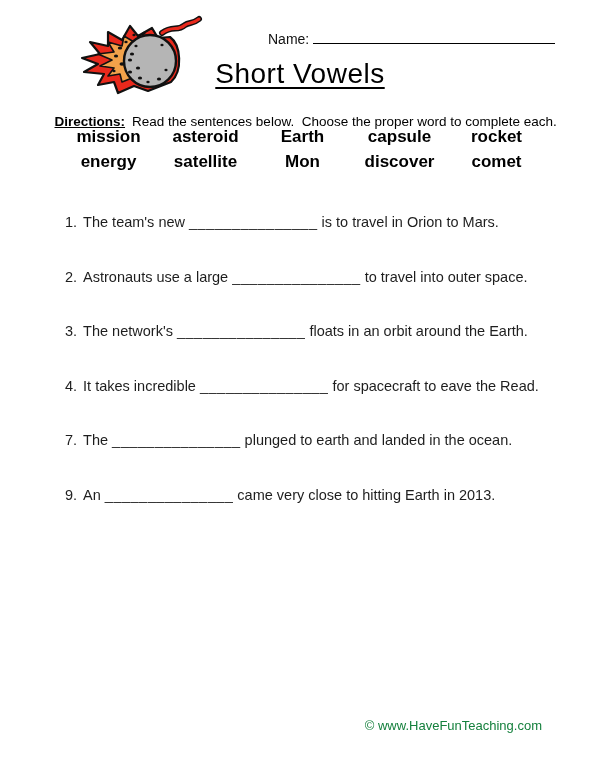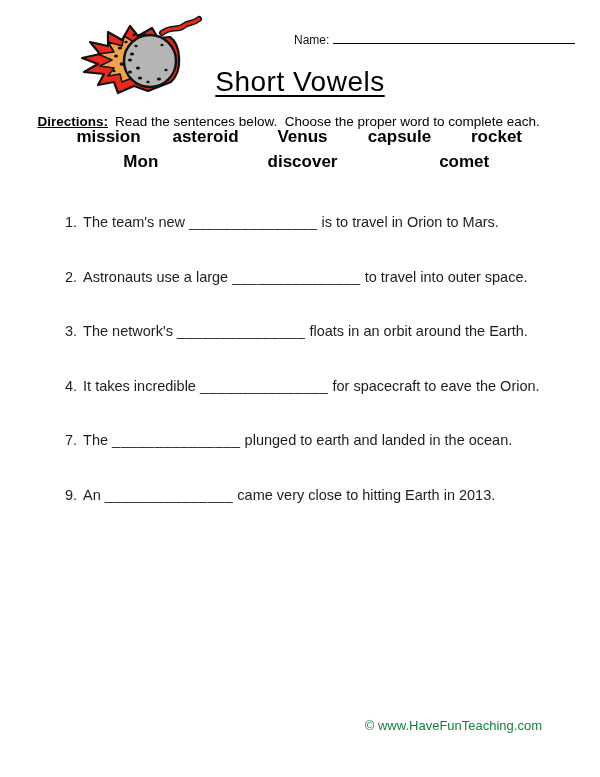--- a/index.html
+++ b/index.html
@@ -12,45 +12,44 @@
     overflow: hidden;
   }
 
   
   .logo {
     position: absolute; left: 74px; top: 12px;
     width: 130px; height: 90px;
   }
   .name-row {
     position: absolute; left: 268px; top: 30px;
-    font-size: 12px; color: #111;
+    font-size: 14px; color: #111;
     white-space: nowrap;
-    margin-left: 26px;
   }
   .name-line {
     display: inline-block;
     width: 242px; height: 13px;
     border-bottom: 1.5px solid #000;
     margin-left: 4px;
     vertical-align: baseline;
   }
   .page-title {
     position: absolute; left: 0; right: 0; top: 50px;
-    margin: 16px;
+    margin: 8px;
     text-align: center;
     font-size: 28px; font-weight: 500;
     text-decoration: underline;
     text-underline-offset: 4px;
     text-decoration-thickness: 2px;
     letter-spacing: 0.5px;
   }
 
   
   .directions {
-    position: absolute; left: 30px; top: 99px; right: 30px;
+    position: absolute; left: 47px; top: 99px; right: 30px;
     font-size: 13.5px;
     white-space: pre-wrap;
   }
   .directions-label {
     font-weight: bold;
     text-decoration: underline;
     margin-right: 7px;
   }
 
   
@@ -153,47 +152,49 @@
   <span class="directions-label">Directions:</span><span>Read the sentences below.  Choose the proper word to complete each.</span>
 </div>
 
 <div class="word-bank">
   <div class="wb-row">
 
       <span class="wb-word">mission</span>
 
       <span class="wb-word">asteroid</span>
 
-      <span class="wb-word">Venus</span>
+      <span class="wb-word">Earth</span>
 
       <span class="wb-word">capsule</span>
 
       <span class="wb-word">rocket</span>
     </div>
   <div class="wb-row">
 
-
+      <span class="wb-word">energy</span>
+
+      <span class="wb-word">satellite</span>
 
       <span class="wb-word">Mon</span>
 
       <span class="wb-word">discover</span>
 
       <span class="wb-word">comet</span>
     </div>
 </div>
 
 <ol class="sentences">
 
     <li class="sentence"><span class="num">1.</span><span>The team's new </span><span class="blank">_______________</span><span> is to travel in Orion to Mars.</span></li>
 
     <li class="sentence"><span class="num">2.</span><span>Astronauts use a large </span><span class="blank">_______________</span><span> to travel into outer space.</span></li>
 
     <li class="sentence"><span class="num">3.</span><span>The network's </span><span class="blank">_______________</span><span> floats in an orbit around the Earth.</span></li>
 
-    <li class="sentence"><span class="num">4.</span><span>It takes incredible </span><span class="blank">_______________</span><span> for spacecraft to eave the Orion.</span></li>
+    <li class="sentence"><span class="num">4.</span><span>It takes incredible </span><span class="blank">_______________</span><span> for spacecraft to eave the Read.</span></li>
 
 
 
     <li class="sentence"><span class="num">7.</span><span>The </span><span class="blank">_______________</span><span> plunged to earth and landed in the ocean.</span></li>
 
 
     <li class="sentence"><span class="num">9.</span><span>An </span><span class="blank">_______________</span><span> came very close to hitting Earth in 2013.</span></li>
 
   </ol>
 

